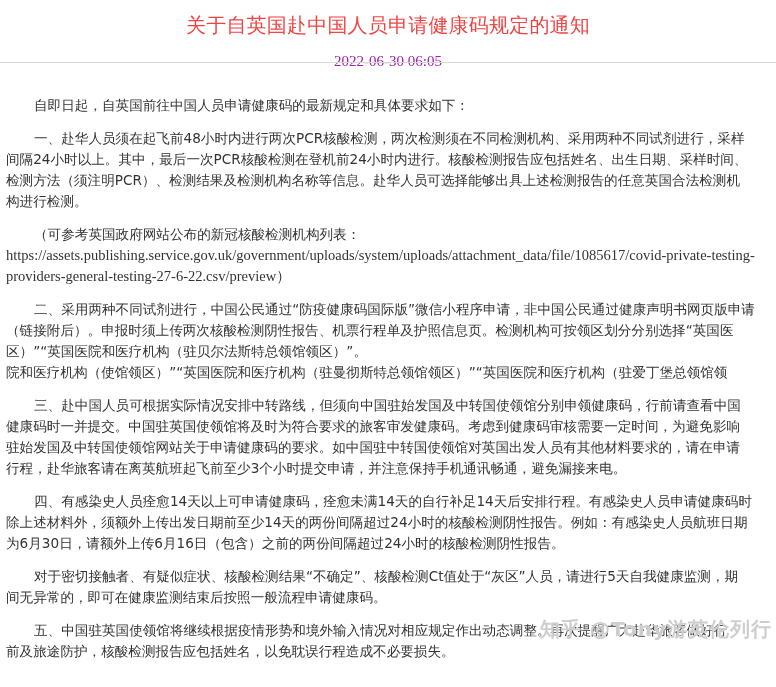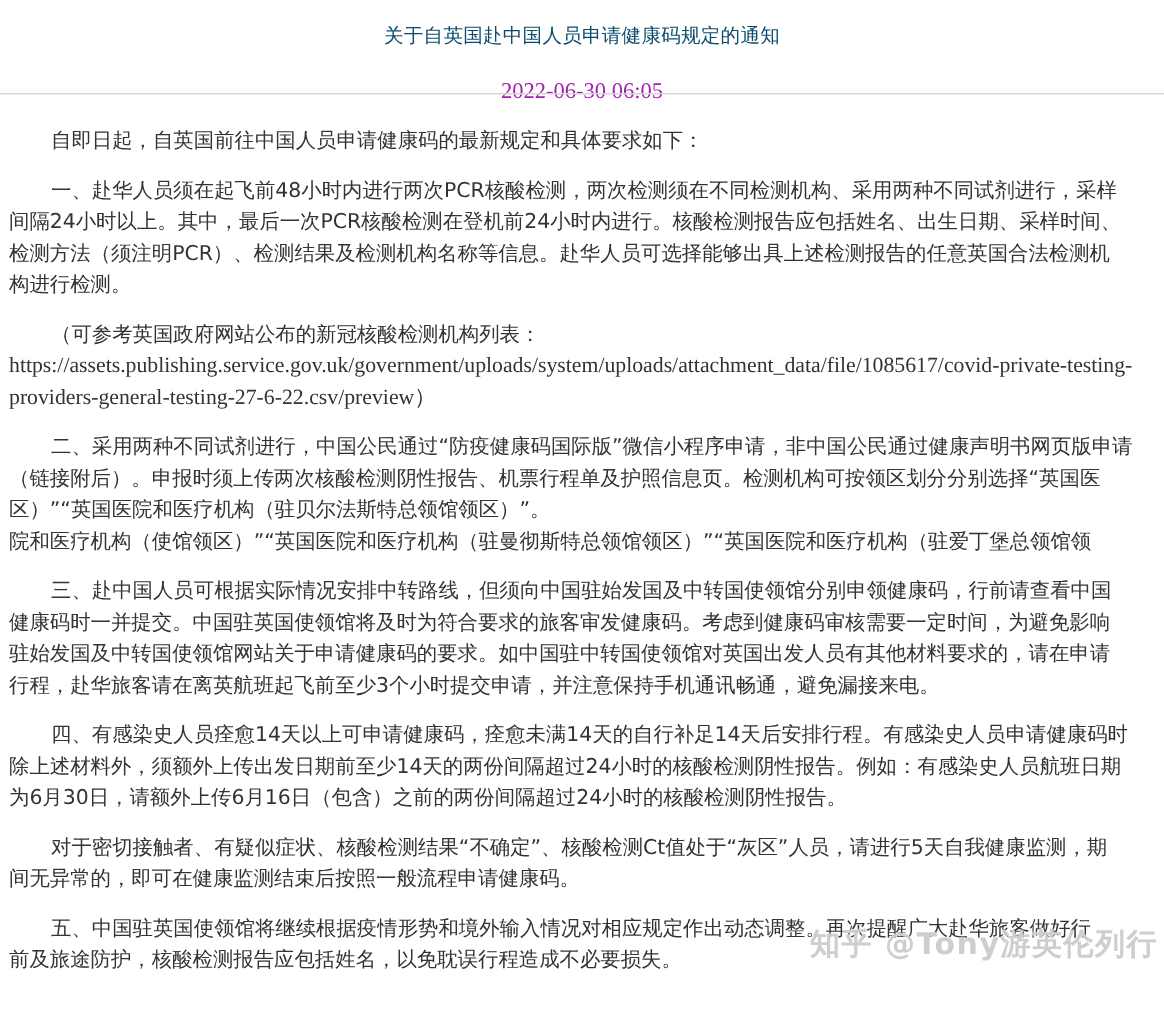--- a/index.html
+++ b/index.html
@@ -1,22 +1,22 @@
 <!DOCTYPE html>
 <html><head>
 <meta charset="utf-8">
 <style>
   html, body { margin:0; padding:0; background:#ffffff; }
   body { width:776px; height:687px; overflow:hidden; position:relative; color:#333333;
          font-family:"DejaVu Sans", "Liberation Sans", sans-serif; }
   .header { text-align:center; padding-top:12px; }
-  .title { font-size:13px; color:#0c4a6e; font-weight:normal; margin:0; height:26px; line-height:26px; letter-spacing:0.2px; }
+  .title { font-size:20px; color:#ef4444; font-weight:normal; margin:0; height:26px; line-height:26px; letter-spacing:0.2px; }
   .date { font-family:"Liberation Serif", serif; font-size:15px; color:#a21caf; margin-top:14px; height:18px; line-height:18px; }
   .divider { position:absolute; left:0; top:62px; width:776px; height:1px; background:#d6d6d6; }
-  .content { position:absolute; left:6px; top:84px; width:760px; font-size:13.6px; }
+  .content { position:absolute; left:6px; top:95px; width:760px; font-size:13.6px; }
   .para { margin:0 0 12px 0; }
   .line { display:block; height:21px; line-height:21px; white-space:nowrap; }
   .indent { padding-left:28px; }
   .url { font-family:"Liberation Serif", serif; font-size:14.5px; }
   .watermark { position:absolute; left:540px; top:616px; font-size:20px; color:rgba(190,190,190,0.75);
                font-weight:bold; white-space:nowrap; letter-spacing:1px; text-shadow:0 0 1px #fff; pointer-events:none; }
 </style>
 </head>
 <body>
 

